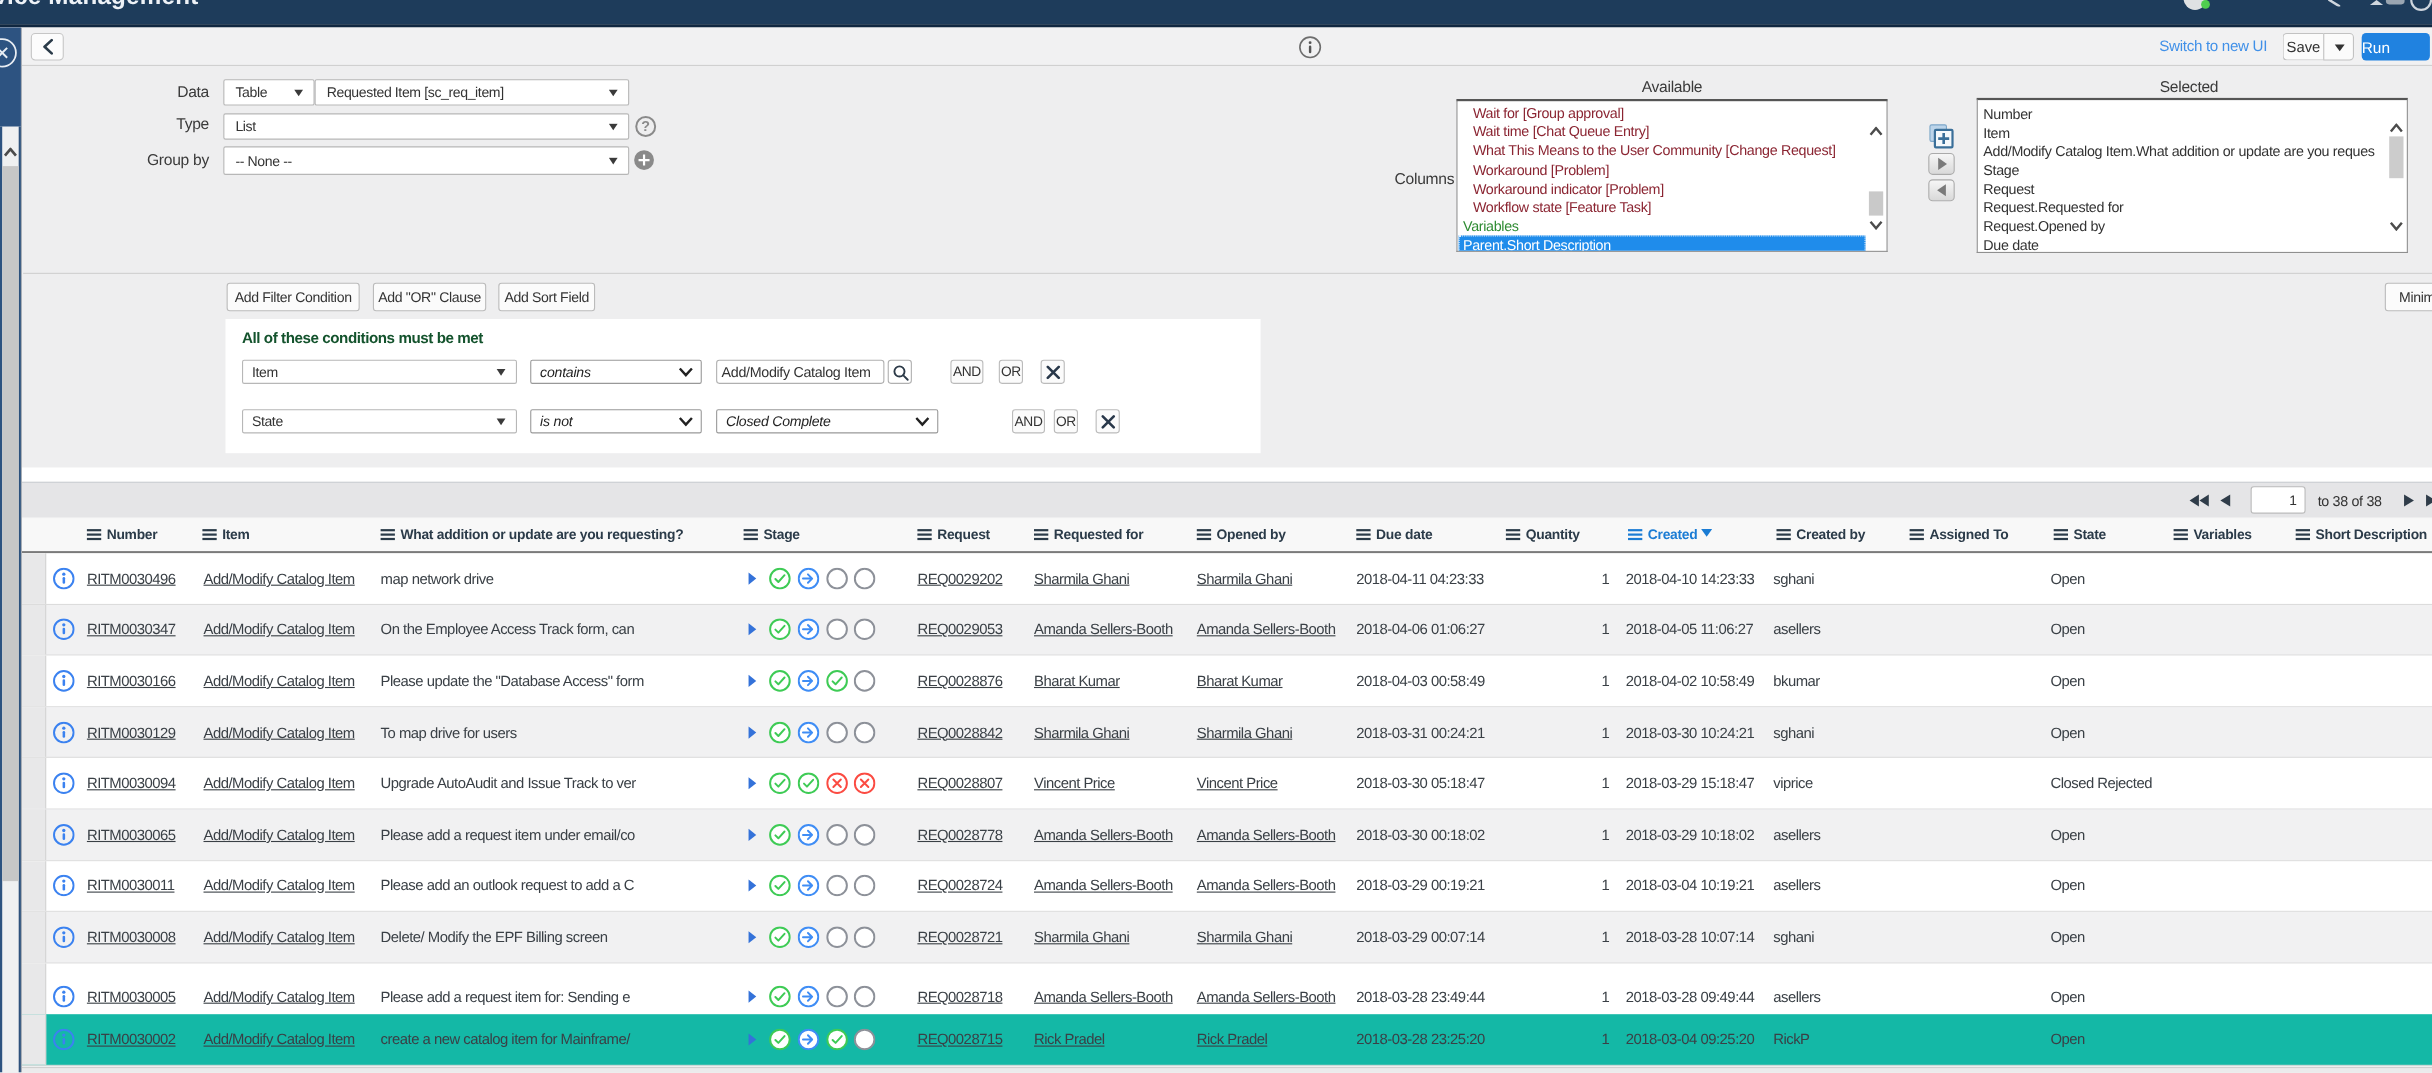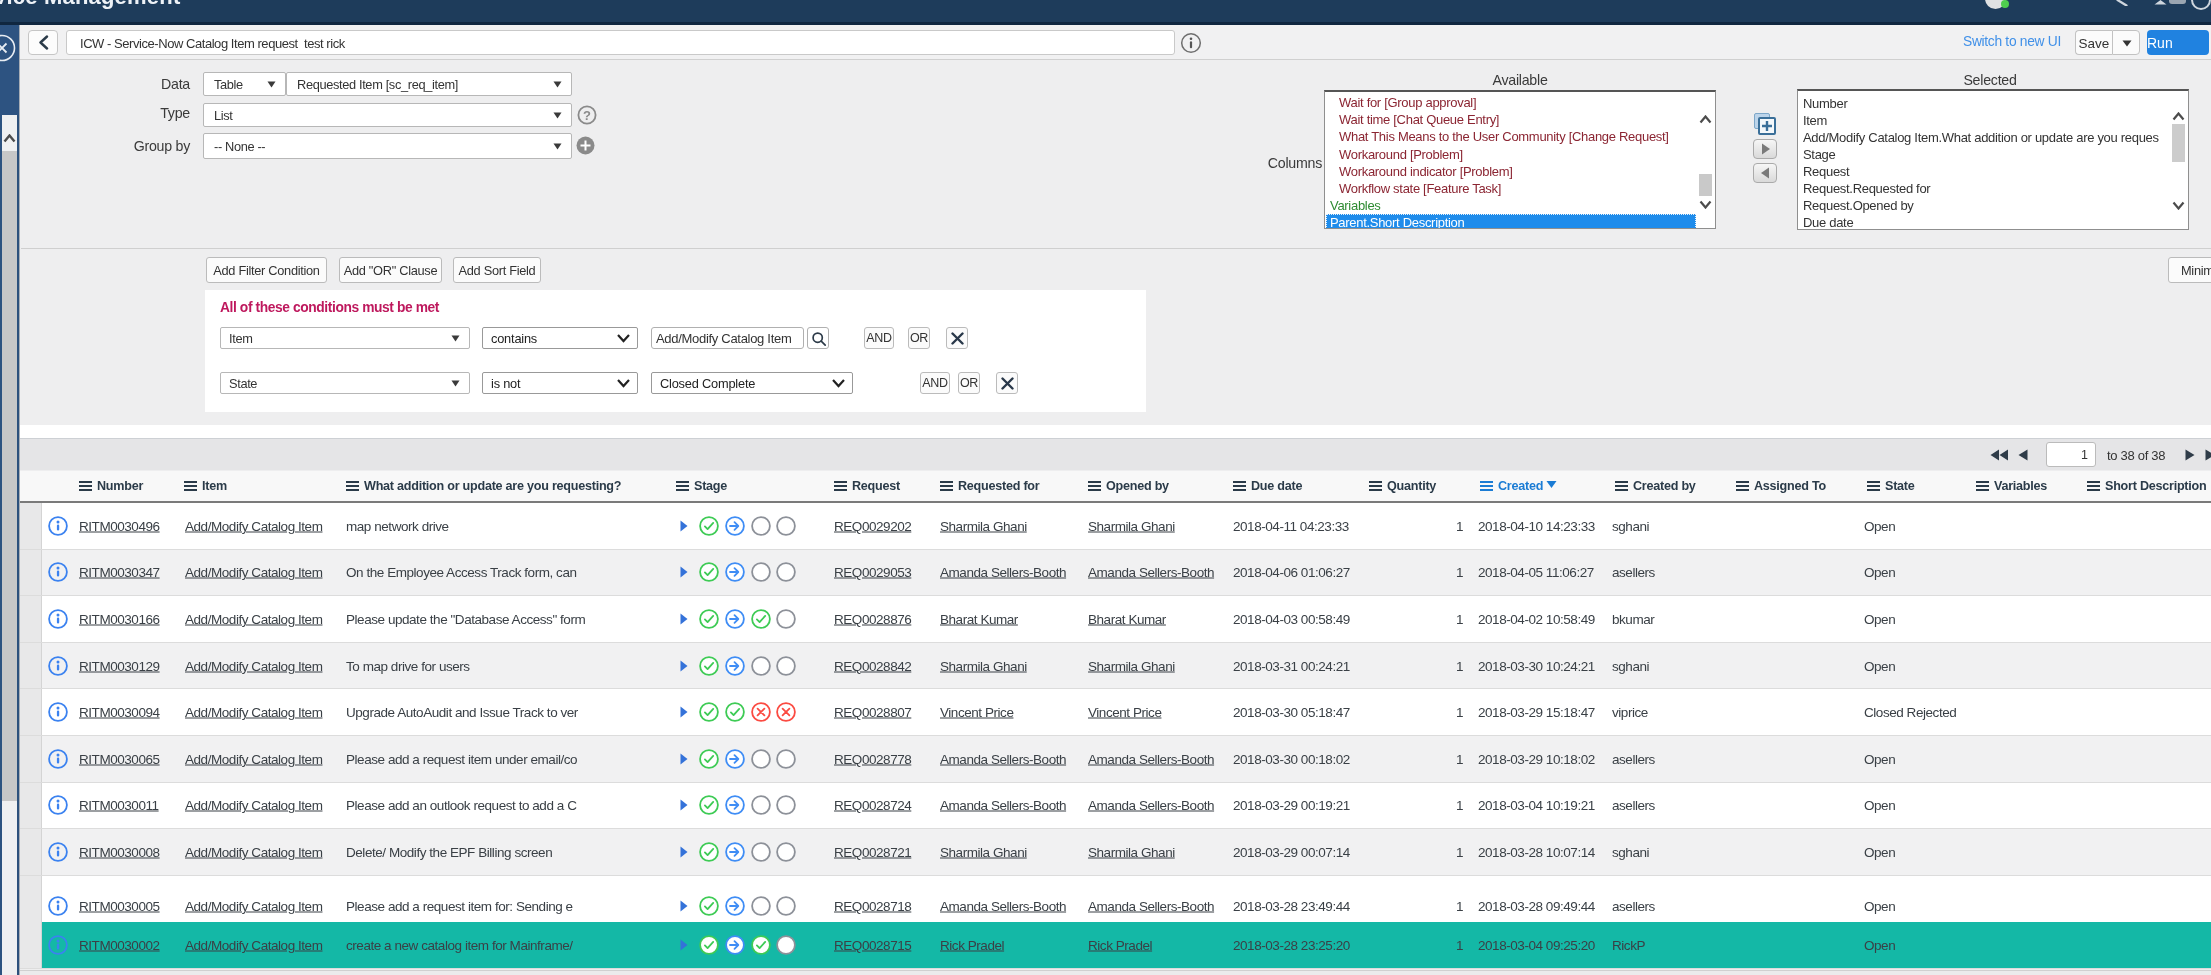--- a/index.html
+++ b/index.html
@@ -5,21 +5,21 @@
 .abs { position:absolute; }
 .row { position:absolute; left:20px; right:0; border-bottom:1px solid #dcdcdc; }
 .row .gut { position:absolute; left:0; top:0; bottom:0; width:22px; background:#e8e8e9; border-right:1px solid #d4d4d4; }
 .row .ic { position:absolute; top:50%; margin-top:-10px; }
 .lk { position:absolute; top:50%; transform:translateY(-50%); color:#3a4046; text-decoration:underline; font-size:13.5px; letter-spacing:-0.45px; white-space:nowrap; }
 .tx { position:absolute; top:50%; transform:translateY(-50%); color:#3a4046; font-size:13.5px; letter-spacing:-0.45px; white-space:nowrap; }
 .hc { position:absolute; top:50%; transform:translateY(-50%); color:#2b3b49; font-weight:bold; font-size:12.6px; letter-spacing:-0.25px; white-space:nowrap; }
 .dd { position:absolute; background:#fff; border:1px solid #b7b7b7; border-radius:2px; font-size:12.8px; color:#333; }
 .dd .t { position:absolute; left:10px; top:50%; transform:translateY(-50%); white-space:nowrap; letter-spacing:-0.35px; }
 .sel { position:absolute; background:#fff; border:1px solid #999; border-radius:2px; font-size:12.8px; color:#222; }
-.sel .t { position:absolute; left:8px; top:50%; transform:translateY(-50%); white-space:nowrap; letter-spacing:-0.2px; }
+.sel .t { position:absolute; left:8px; top:50%; transform:translateY(-50%); white-space:nowrap; letter-spacing:-0.2px;font-style:italic; }
 .btn { position:absolute; background:#fbfbfb; border:1px solid #bbb; border-radius:3px; color:#333; font-size:12.8px; letter-spacing:-0.3px; text-align:center; }
 .btn .t { position:absolute; left:0; right:0; top:50%; transform:translateY(-50%); white-space:nowrap; }
 .li { position:absolute; left:1px; right:19px; height:17.2px; line-height:17.2px; font-size:13px; letter-spacing:-0.3px; white-space:nowrap; overflow:hidden; }
 .lbl { position:absolute; color:#3a3a3a; font-size:14.2px; letter-spacing:-0.25px; }
 </style></head>
 <body>
 
 <div class="abs" style="left:0;top:0;width:2211px;height:22px;background:#1e3c5b;overflow:hidden">
   <span style="position:absolute;left:-6px;top:-16px;color:#eef2f7;font-size:22px;font-weight:bold;letter-spacing:0.2px">vice Management</span>
   <span style="position:absolute;left:1985px;top:-12px;width:21px;height:21px;border-radius:50%;background:#dfe1e3"></span>
@@ -51,23 +51,20 @@
       <path d="M1.5 7.5 L6.5 1.5 L11.5 7.5" stroke="#4c4c4c" stroke-width="2.4" fill="none"></path>
     </svg>
   <div class="abs" style="left:2px;top:126px;width:15px;height:650px;background:#c7c7c7"></div>
 </div>
 
 <div class="abs" style="left:20px;top:25px;width:2191px;height:35px;background:#f1f1f2;border-bottom:1px solid #d0d0d0">
   <span class="abs" style="left:8px;top:5px;width:30px;height:25px;background:#fcfcfc;border:1px solid #c6c6c6;border-radius:4px">
     <svg width="11" height="15" style="position:absolute;left:9px;top:4px">
         <path d="M9 1.5 L2.5 7.5 L9 13.5" stroke="#2b3b49" stroke-width="2.4" fill="none" stroke-linecap="round" stroke-linejoin="round"></path>
       </svg>
-  </span>
-  <span class="abs" style="left:46px;top:5px;width:1109px;height:25px;background:#fff;border:1px solid #c9c9c9;border-radius:3px">
-    <span style="position:absolute;left:13px;top:50%;transform:translateY(-50%);font-size:13px;color:#333;letter-spacing:-0.45px;white-space:nowrap">ICW - Service-Now Catalog Item request&nbsp; test rick</span>
   </span>
   <svg width="22" height="22" style="position:absolute;left:1160px;top:7px">
       <circle cx="11" cy="11" r="9.3" fill="none" stroke="#6e6e6e" stroke-width="1.5"></circle>
       <circle cx="11" cy="6.8" r="1.3" fill="#555"></circle>
       <rect x="9.9" y="9.3" width="2.2" height="7" rx="1.1" fill="#555"></rect>
     </svg>
   <span class="abs" style="left:1943px;top:9px;color:#4090e8;font-size:13.8px;letter-spacing:-0.3px">Switch to new UI</span>
   <span class="abs" style="left:2055px;top:5px;width:37px;height:25px;background:#fbfbfb;border:1px solid #c2c2c2;border-radius:4px 0 0 4px;border-right:none">
     <span style="position:absolute;left:0;right:0;top:50%;transform:translateY(-50%);text-align:center;font-size:13.5px;color:#333">Save</span>
   </span>
@@ -187,21 +184,21 @@
     <span class="t">Add "OR" Clause</span>
   </span>
 <span class="btn" style="left:453px;top:257px;width:88px;height:26px">
     <span class="t">Add Sort Field</span>
   </span>
 <span class="btn" style="left:2168px;top:257px;width:60px;height:26px">
     <span class="t" style="text-align:left;padding-left:12px">Minimi</span>
   </span>
 
 <div class="abs" style="left:205px;top:290px;width:941px;height:122px;background:#fff">
-  <span style="position:absolute;left:15px;top:10px;font-size:13.8px;font-weight:bold;color:#be185d;letter-spacing:-0.4px">All of these conditions must be met</span>
+  <span style="position:absolute;left:15px;top:10px;font-size:13.8px;font-weight:bold;color:#14532d;letter-spacing:-0.4px">All of these conditions must be met</span>
   <span class="dd" style="left:15px;top:37px;width:250px;height:22px">
       <span class="t" style="left:8px">Item</span>
       <svg width="9" height="7" style="position:absolute;right:9px;top:50%;margin-top:-3px">
         <path d="M0.5 0.5 h8 l-4 6 z" fill="#3a3a3a"></path>
       </svg>
     </span>
   <span class="sel" style="left:277px;top:37px;width:156px;height:22px">
       <span class="t">contains</span>
       <svg width="13" height="9" style="position:absolute;right:7px;top:50%;margin-top:-4px">
         <path d="M1 1 l5.5 6 l5.5-6" stroke="#222" stroke-width="2.2" fill="none"></path>

